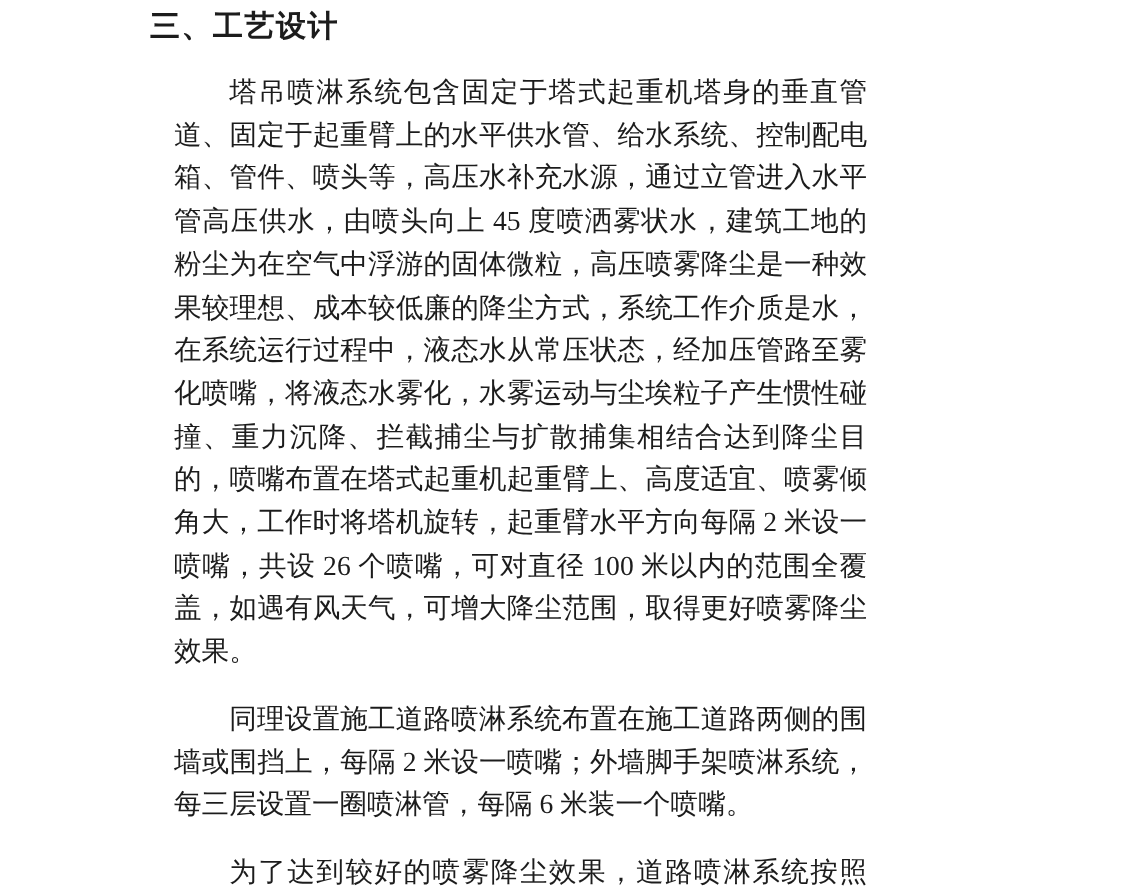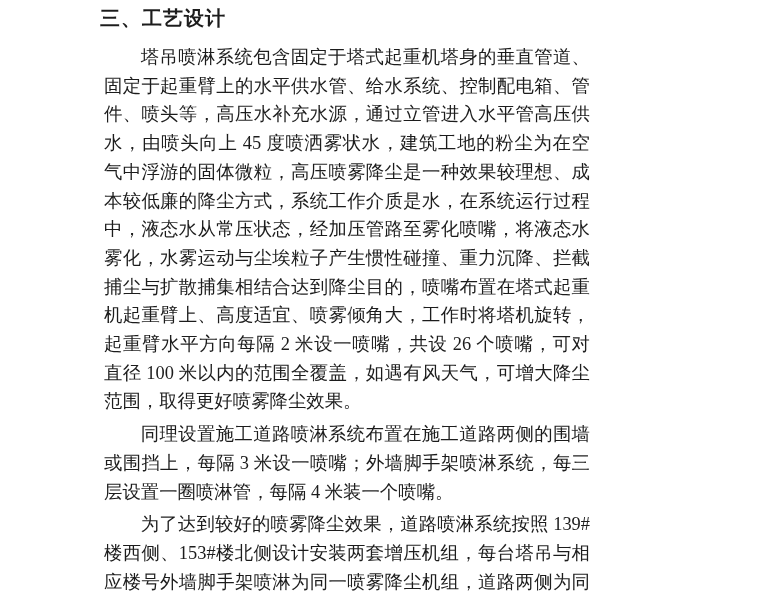--- a/index.html
+++ b/index.html
@@ -24,32 +24,32 @@
   .heading {
     font-size: 20px;
     line-height: 26px;
     font-weight: bold;
     margin: 0 0 12px 0;
     letter-spacing: 1px;
   }
   .para {
     font-size: 18.4px;
     line-height: 28.7px;
-    margin: 4px;
+    margin: 16px;
     text-align: justify;
     text-justify: inter-ideograph;
   }
   .indent-2 { text-indent: 2em; }
   .indent-3 { text-indent: 3em; }
 </style>
 </head>
 <body>
 
 <div class="page">
   <h1 class="heading">三、工艺设计</h1>
 
   <p class="para indent-2">塔吊喷淋系统包含固定于塔式起重机塔身的垂直管道、固定于起重臂上的水平供水管、给水系统、控制配电箱、管件、喷头等，高压水补充水源，通过立管进入水平管高压供水，由喷头向上 45 度喷洒雾状水，建筑工地的粉尘为在空气中浮游的固体微粒，高压喷雾降尘是一种效果较理想、成本较低廉的降尘方式，系统工作介质是水，在系统运行过程中，液态水从常压状态，经加压管路至雾化喷嘴，将液态水雾化，水雾运动与尘埃粒子产生惯性碰撞、重力沉降、拦截捕尘与扩散捕集相结合达到降尘目的，喷嘴布置在塔式起重机起重臂上、高度适宜、喷雾倾角大，工作时将塔机旋转，起重臂水平方向每隔 2 米设一喷嘴，共设 26 个喷嘴，可对直径 100 米以内的范围全覆盖，如遇有风天气，可增大降尘范围，取得更好喷雾降尘效果。</p>
 
-  <p class="para indent-2">同理设置施工道路喷淋系统布置在施工道路两侧的围墙或围挡上，每隔 3 米设一喷嘴；外墙脚手架喷淋系统，每三层设置一圈喷淋管，每隔 4 米装一个喷嘴。</p>
+  <p class="para indent-2">同理设置施工道路喷淋系统布置在施工道路两侧的围墙或围挡上，每隔 2 米设一喷嘴；外墙脚手架喷淋系统，每三层设置一圈喷淋管，每隔 6 米装一个喷嘴。</p>
 
 
   <p class="para indent-2">为了达到较好的喷雾降尘效果，道路喷淋系统按照 139#楼西侧、153#楼北侧设计安装两套增压机组，每台塔吊与相应楼号外墙脚手架喷淋为同一喷雾降尘机组，道路两侧为同一喷雾降尘机组。合计 18 套喷雾降尘机组。</p>
 </div>
 
 </body></html>

